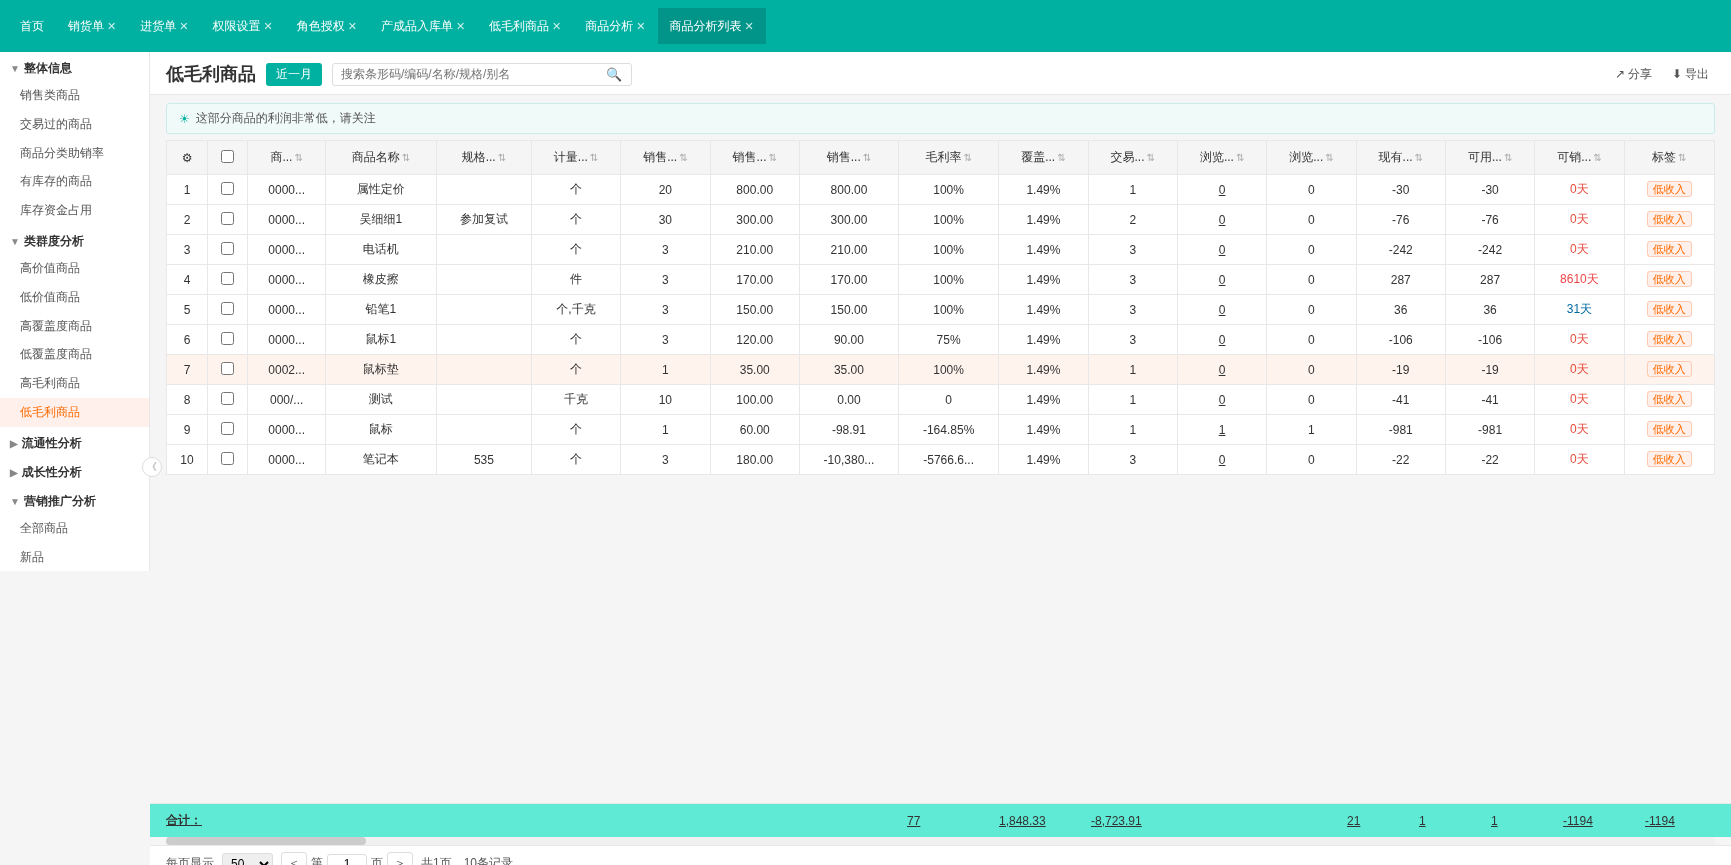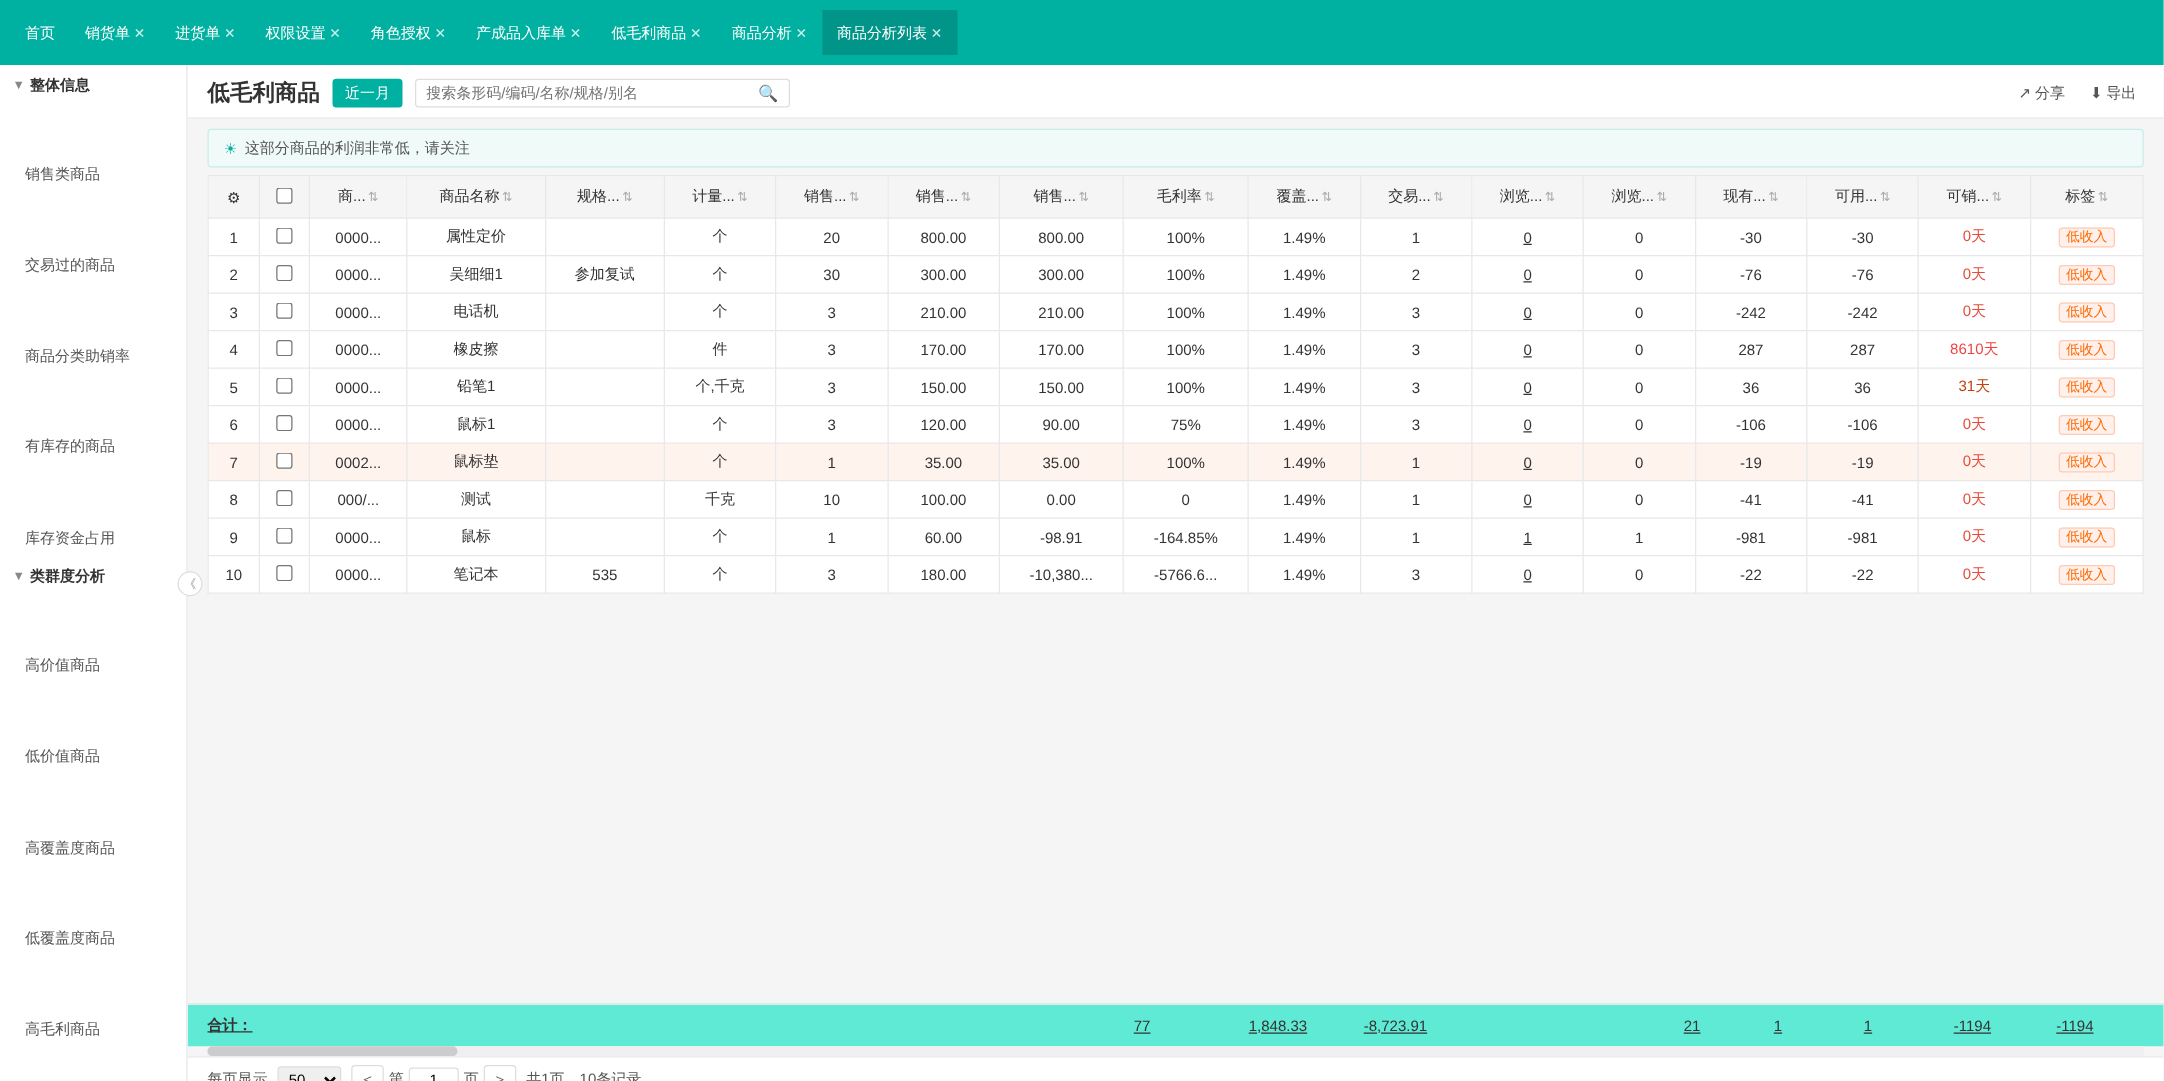--- a/index.html
+++ b/index.html
@@ -48,21 +48,20 @@
       font-size: 12px;
       display: flex;
       align-items: center;
       gap: 4px;
     }
     .sidebar-item {
       padding: 6px 10px 6px 20px;
       color: #555;
       cursor: pointer;
       line-height: 1.4;
-      margin-top: 44px;
     }
     .sidebar-item.active { background: #fff0ec; color: #ff6a00; }
     .collapse-icon { font-size: 10px; color: #888; }
 
     
     .content {
       flex: 1;
       display: flex;
       flex-direction: column;
       overflow: hidden;
@@ -528,21 +527,21 @@
               <td>3</td>
               <td>150.00</td>
               <td>150.00</td>
               <td>100%</td>
               <td>1.49%</td>
               <td>3</td>
               <td><span class="underline-text">0</span></td>
               <td>0</td>
               <td>36</td>
               <td>36</td>
-              <td style="color:#c2410c">31天</td>
+              <td style="color:#0369a1">31天</td>
               <td><span class="tag-badge">低收入</span></td>
             </tr>
             <tr>
               <td>6</td>
               <td><input type="checkbox" style=""></td>
               <td>0000...</td>
               <td>鼠标1</td>
               <td></td>
               <td>个</td>
               <td>3</td>

